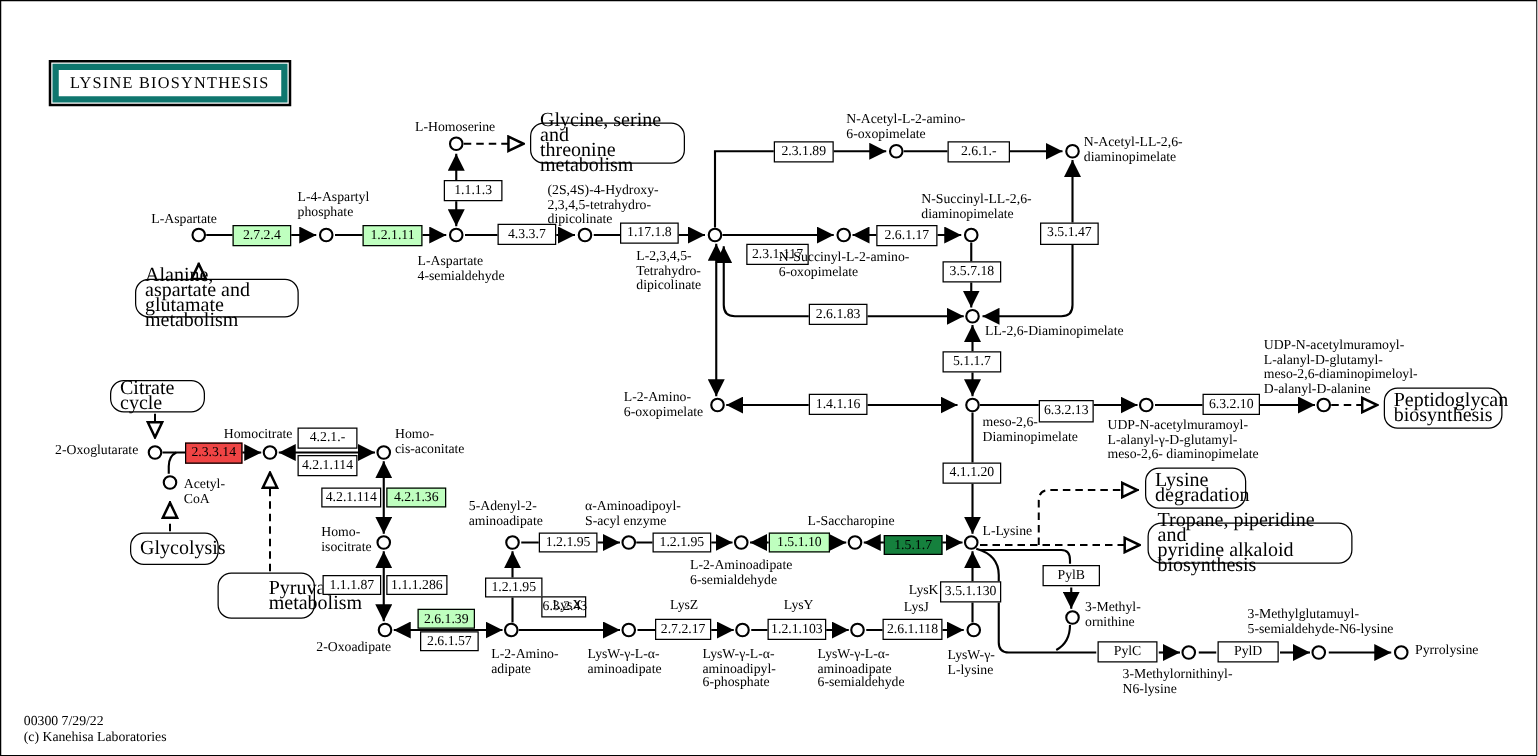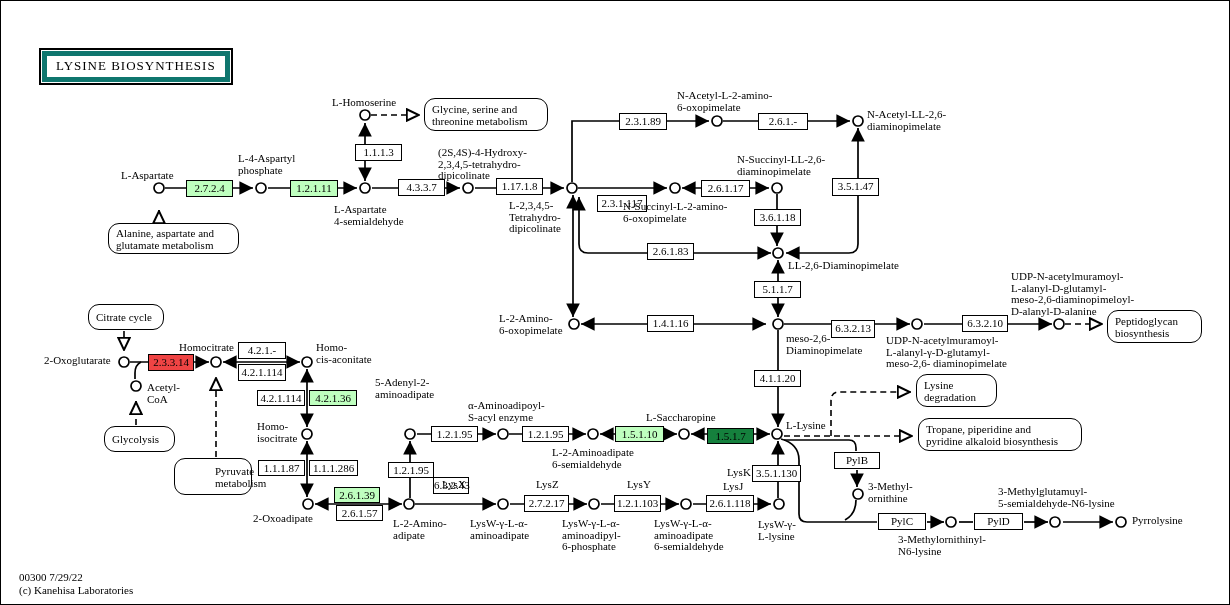--- a/index.html
+++ b/index.html
@@ -4,21 +4,21 @@
 <style>
   html,body{margin:0;padding:0;background:#fff;}
   #canvas{position:relative;width:1228px;height:603px;border:1px solid #000;background:#fff;
           font-family:"Liberation Serif",serif;color:#000;overflow:hidden;}
   #wires{position:absolute;left:0;top:0;z-index:1;}
   .ec{position:absolute;z-index:2;border:1.6px solid #000;background:#fff;
       font-size:11px;line-height:13px;text-align:center;padding-top:1px;
       box-sizing:border-box;white-space:nowrap;}
   .lb{position:absolute;z-index:2;font-size:11px;line-height:11.5px;white-space:pre-line;}
   .pw{position:absolute;z-index:2;border:1.6px solid #000;border-radius:11px;background:#fff;
-      font-size:11px;line-height:12px;box-sizing:border-box;display:flex;align-items:center;
+      font-size:16px;line-height:12px;box-sizing:border-box;display:flex;align-items:center;
       padding:2px 7px;white-space:pre-line;}
   .titlebox{position:absolute;left:38px;top:47px;z-index:2;border:2px solid #000;padding:1px;background:#fff;}
   .titlebox-inner{border:5px solid #0f766e;padding:2px 9px 3px 9px;font-size:13px;letter-spacing:1px;white-space:nowrap;}
   .footer{position:absolute;z-index:2;font-size:11px;line-height:12px;}
 </style>
 </head>
 <body>
 
 <div id="canvas">
 
@@ -151,21 +151,21 @@
 <div class="ec hl" style="left: 185px; top: 179px; width: 47px; height: 17px; background: rgb(191, 255, 191);">2.7.2.4</div>
 <div class="ec hl" style="left: 289px; top: 179px; width: 48px; height: 17px; background: rgb(191, 255, 191);">1.2.1.11</div>
 <div class="ec" style="left:343px;top:143px;width:47px;height:17px;margin-left:11px;">1.1.1.3</div>
 <div class="ec" style="left:397px;top:178px;width:47px;height:17px;">4.3.3.7</div>
 <div class="ec" style="left:495px;top:177px;width:47px;height:17px;">1.17.1.8</div>
 <div class="ec" style="left:618px;top:112px;width:48px;height:17px;">2.3.1.89</div>
 <div class="ec" style="left:757px;top:112px;width:50px;height:17px;">2.6.1.-</div>
 <div class="ec" style="left:596px;top:179px;width:50px;height:17px;margin-top:15px;">2.3.1.117</div>
 <div class="ec" style="left:700px;top:179px;width:49px;height:17px;">2.6.1.17</div>
 <div class="ec" style="left:831px;top:177px;width:47px;height:18px;">3.5.1.47</div>
-<div class="ec" style="left:753px;top:208px;width:47px;height:17px;">3.6.1.18</div>
+<div class="ec" style="left:753px;top:208px;width:47px;height:17px;">3.5.7.18</div>
 <div class="ec" style="left:646px;top:242px;width:47px;height:17px;">2.6.1.83</div>
 <div class="ec" style="left:753px;top:280px;width:47px;height:17px;">5.1.1.7</div>
 <div class="ec" style="left:646px;top:314px;width:47px;height:17px;">1.4.1.16</div>
 <div class="ec" style="left:830px;top:319px;width:44px;height:18px;">6.3.2.13</div>
 <div class="ec" style="left:961px;top:314px;width:46px;height:17px;">6.3.2.10</div>
 <div class="ec" style="left:753px;top:369px;width:47px;height:17px;">4.1.1.20</div>
 <div class="ec hl" style="left: 147px; top: 353px; width: 46px; height: 17px; background: #ef4444;">2.3.3.14</div>
 <div class="ec" style="left:237px;top:341px;width:48px;height:17px;">4.2.1.-</div>
 <div class="ec" style="left:237px;top:363px;width:48px;height:17px;">4.2.1.114</div>
 <div class="ec" style="left:256px;top:389px;width:48px;height:16px;">4.2.1.114</div>
@@ -224,21 +224,21 @@
 <div class="lb" style="left:178px;top:341px;">Homocitrate</div>
 <div class="lb" style="left:315px;top:341px;">Homo-
 cis-aconitate</div>
 <div class="lb" style="left:146px;top:381px;">Acetyl-
 CoA</div>
 <div class="lb" style="left:256px;top:420px;">Homo-
 isocitrate</div>
 <div class="lb" style="left:252px;top:512px;">2-Oxoadipate</div>
 <div class="lb" style="left:392px;top:517px;">L-2-Amino-
 adipate</div>
-<div class="lb" style="left:374px;top:376px;">5-Adenyl-2-
+<div class="lb" style="left:374px;top:399px;">5-Adenyl-2-
 aminoadipate</div>
 <div class="lb" style="left:467px;top:399px;">α-Aminoadipoyl-
 S-acyl enzyme</div>
 <div class="lb" style="left:551px;top:446px;">L-2-Aminoadipate
 6-semialdehyde</div>
 <div class="lb" style="left:645px;top:411px;">L-Saccharopine</div>
 <div class="lb" style="left:785px;top:419px;">L-Lysine</div>
 <div class="lb" style="left:441px;top:478px;">LysX</div>
 <div class="lb" style="left:535px;top:478px;">LysZ</div>
 <div class="lb" style="left:626px;top:478px;">LysY</div>

